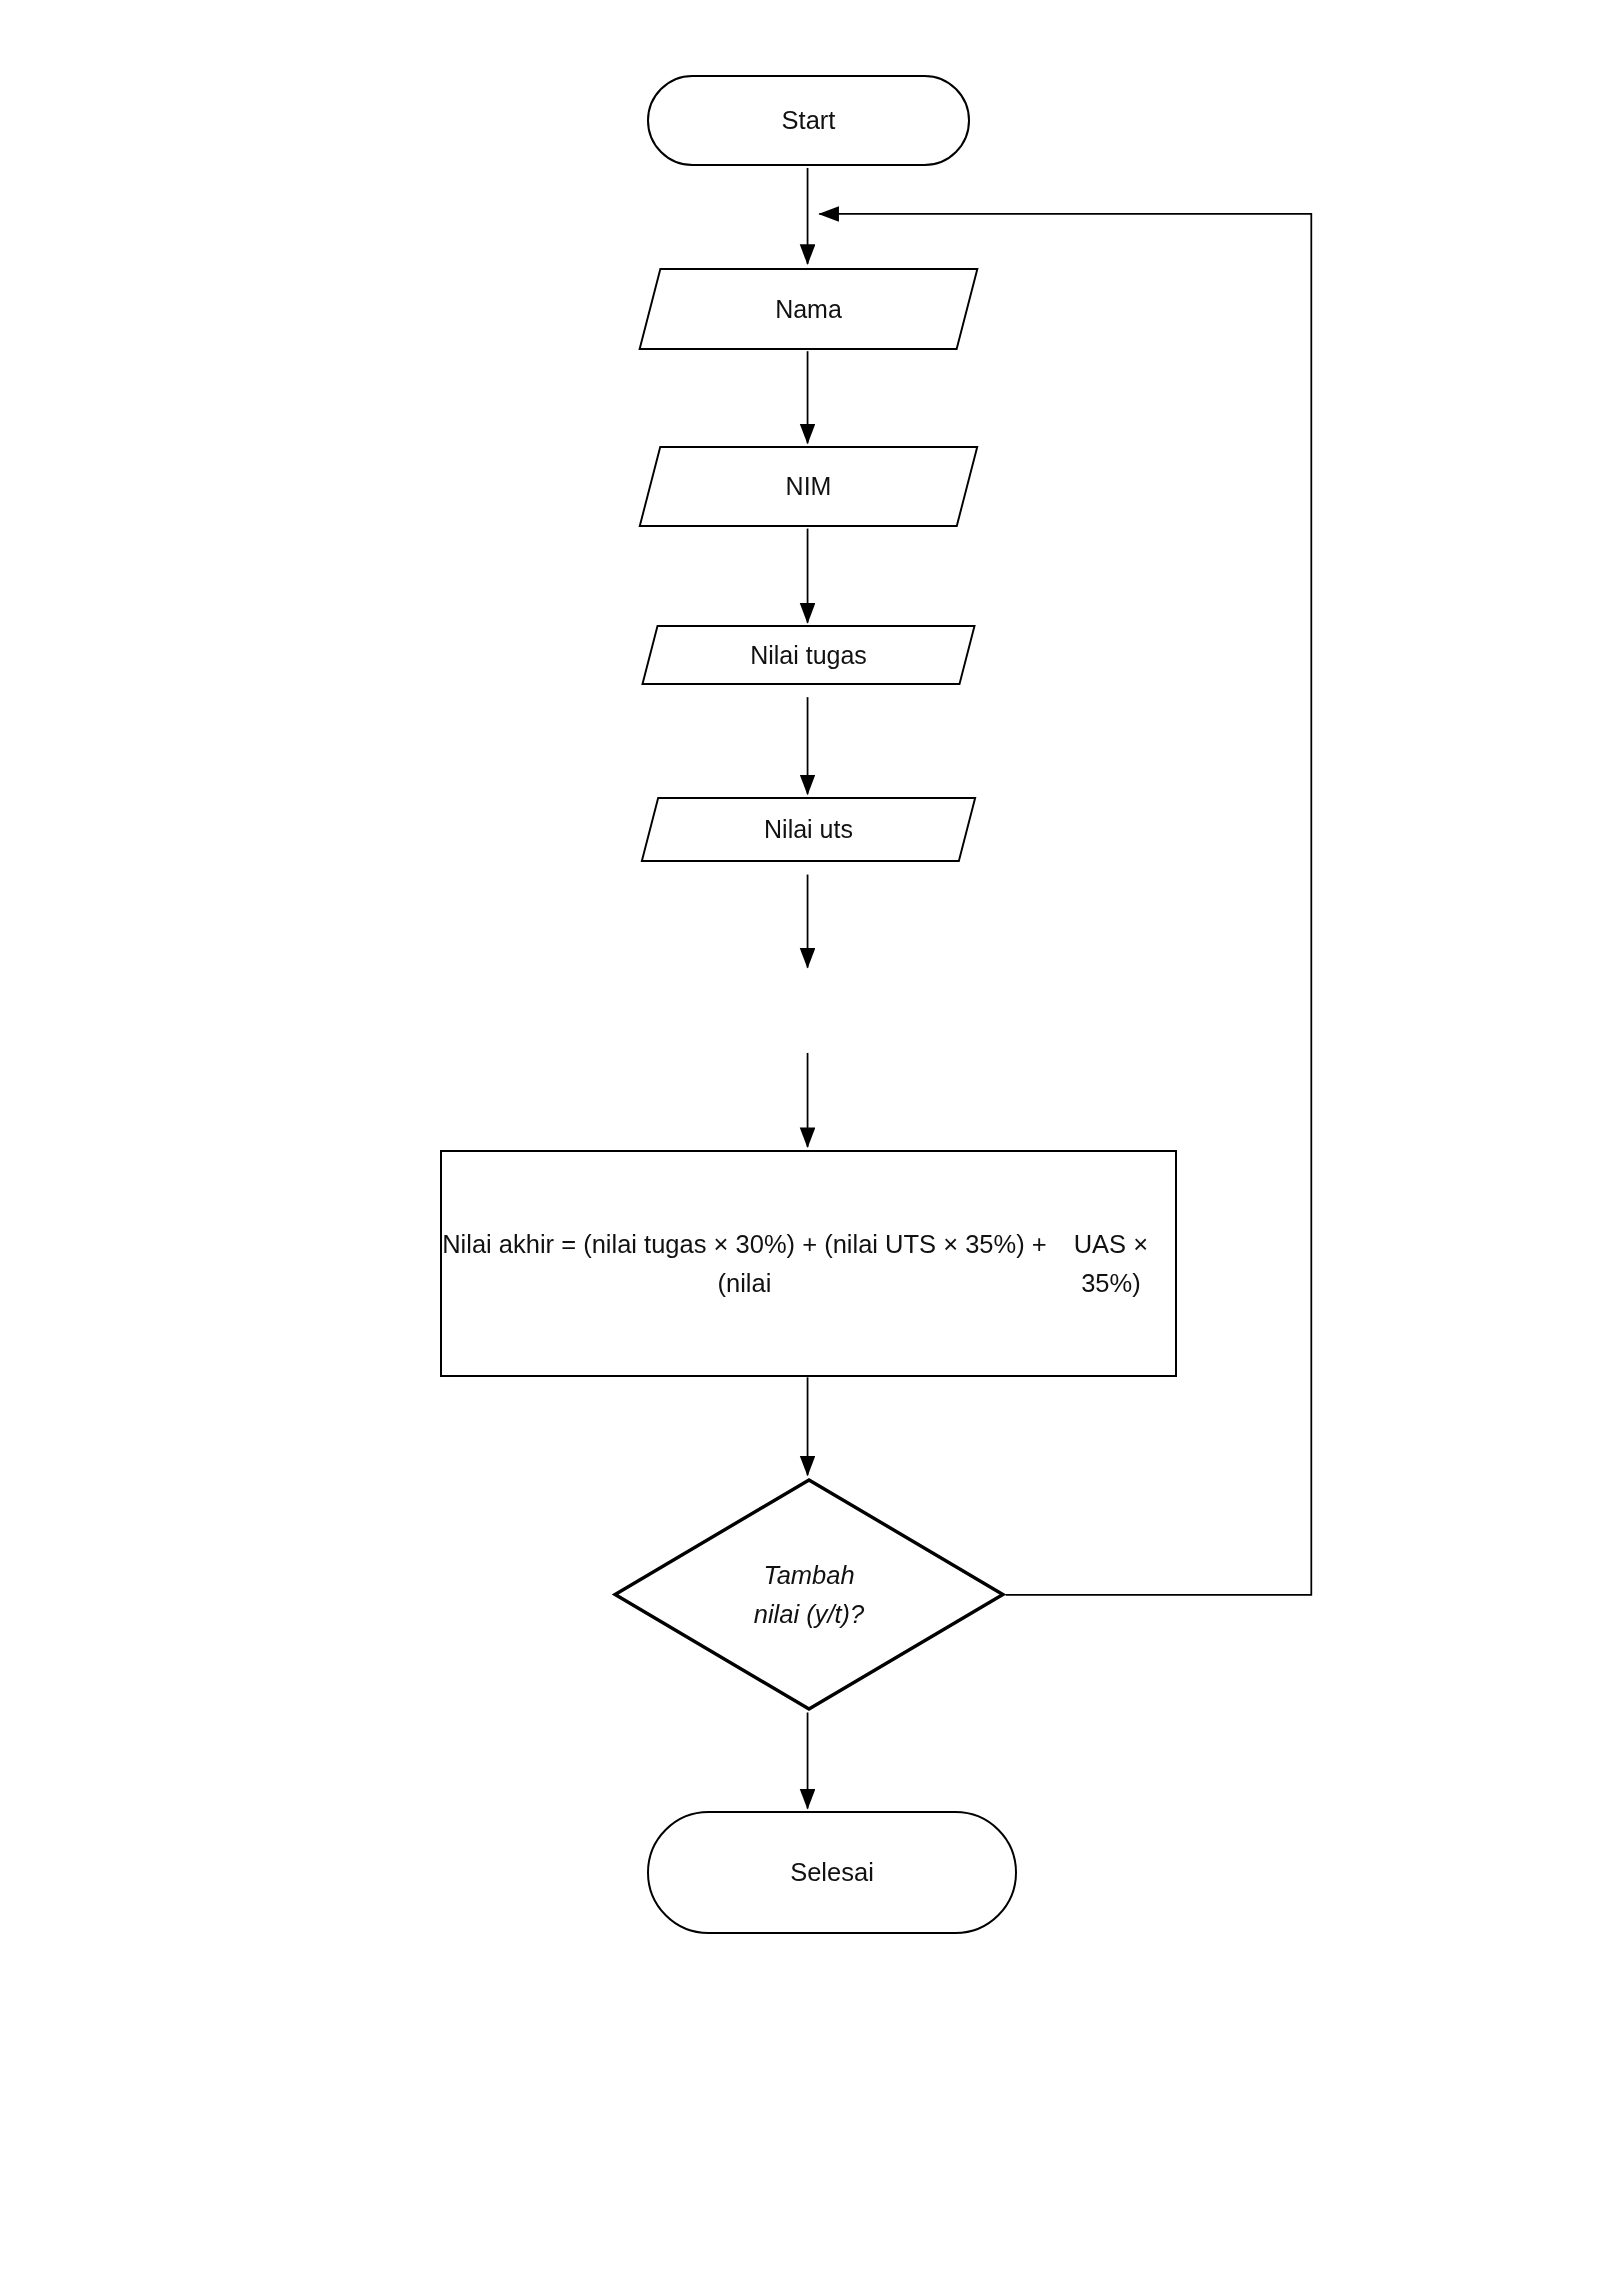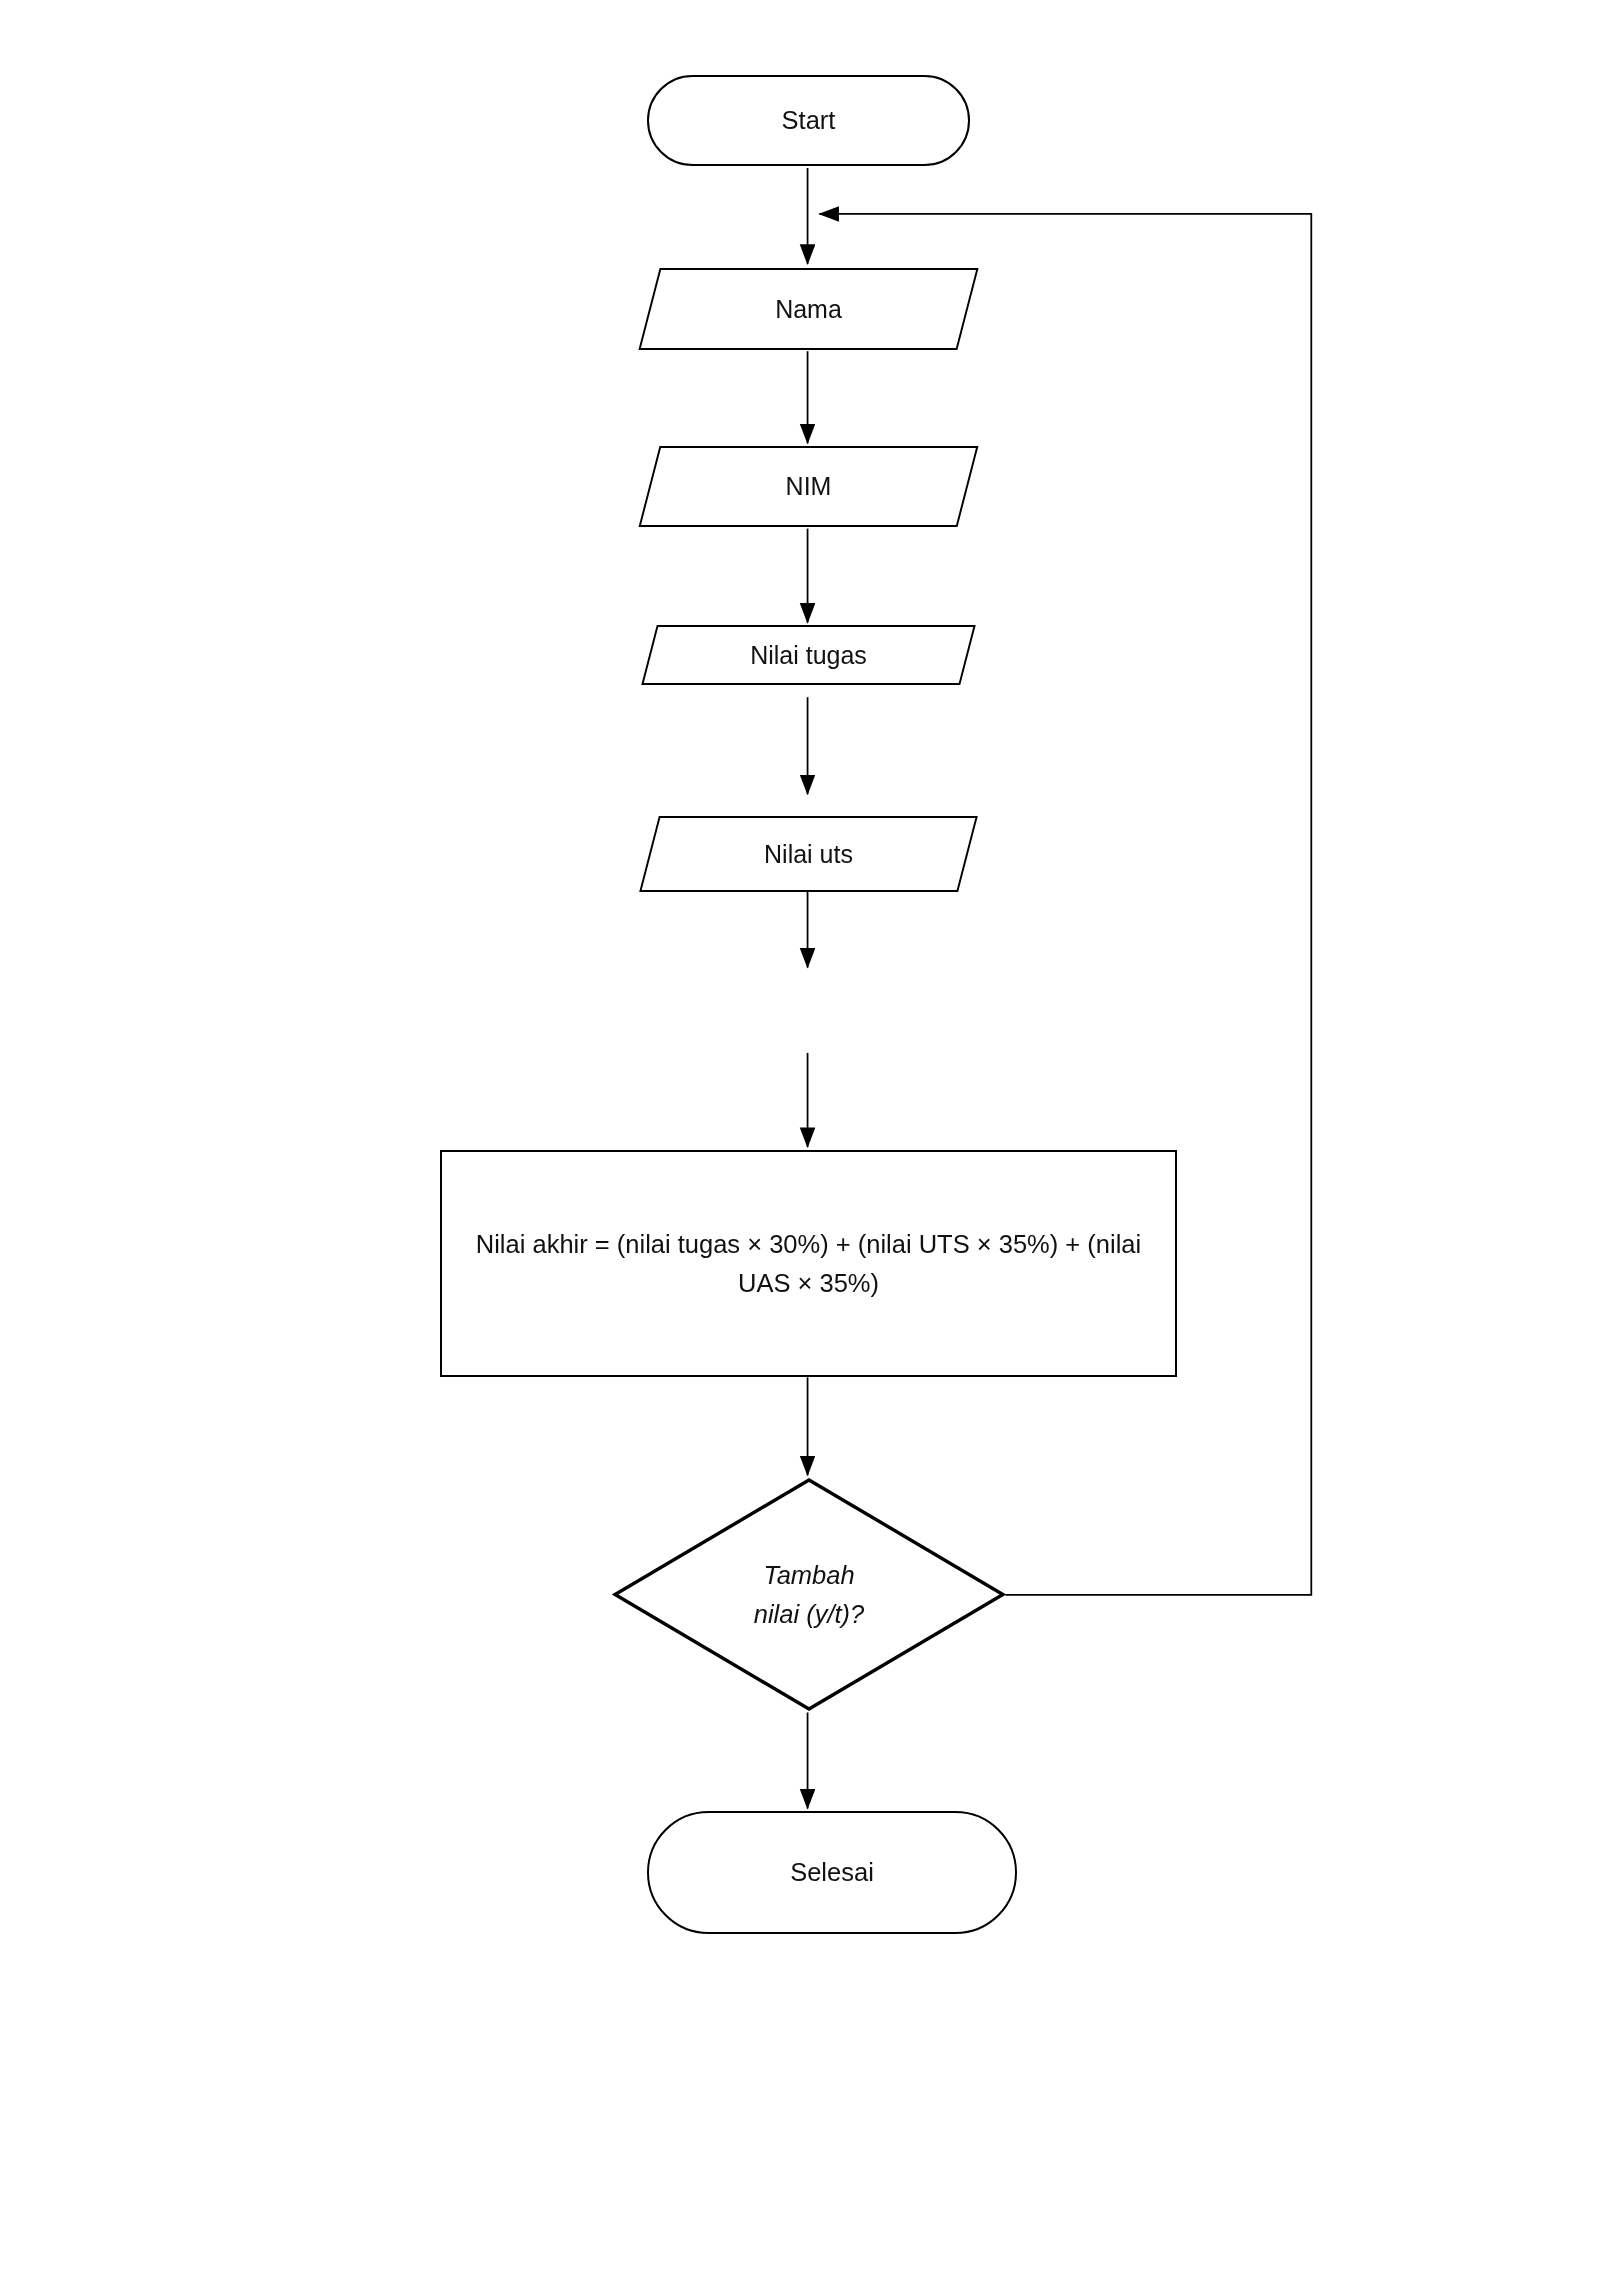--- a/index.html
+++ b/index.html
@@ -38,21 +38,21 @@
   }
   .dnode { position:absolute; font-size:25.5px; }
   .dnode svg { position:absolute; left:0; top:0; }
   .dnode .lbl {
     position:absolute; inset:0;
     display:flex; flex-direction:column;
     align-items:center; justify-content:center;
     line-height:39px; text-align:center;font-style:italic;
   }
   .plines {
-    display:flex; flex-direction:column;
+    display:flex; 
     align-items:center; justify-content:center;
     line-height:39px;
   }
 </style>
 </head>
 <body>
 
 <div class="canvas">
 
   <svg class="connectors" width="1621" height="2293" viewBox="0 0 1654 2339">
@@ -84,21 +84,21 @@
   <div class="pnode" style="left:649px; top:446px; width:319px; height:81px;">
     <div class="pshape"></div>
     <span class="lbl">NIM</span>
   </div>
 
   <div class="pnode" style="left:649px; top:625px; width:319px; height:60px;">
     <div class="pshape"></div>
     <span class="lbl">Nilai tugas</span>
   </div>
 
-  <div class="pnode" style="left:649px; top:816px; width:319px; height:76px;">
+  <div class="pnode" style="left:649px; top:797px; width:319px; height:65px;">
     <div class="pshape"></div>
     <span class="lbl">Nilai uts</span>
   </div>
 
 
   <div class="node process" style="left:440px; top:1150px; width:737px; height:227px;">
     <div class="plines">
       <span>Nilai akhir = (nilai tugas × 30%) + (nilai UTS × 35%) + (nilai</span>
       <span>UAS × 35%)</span>
     </div>

